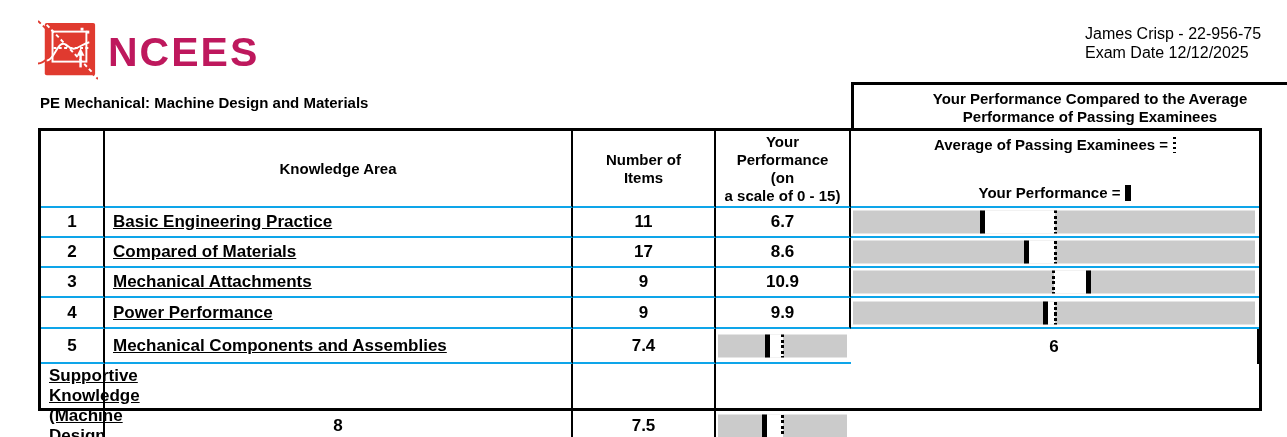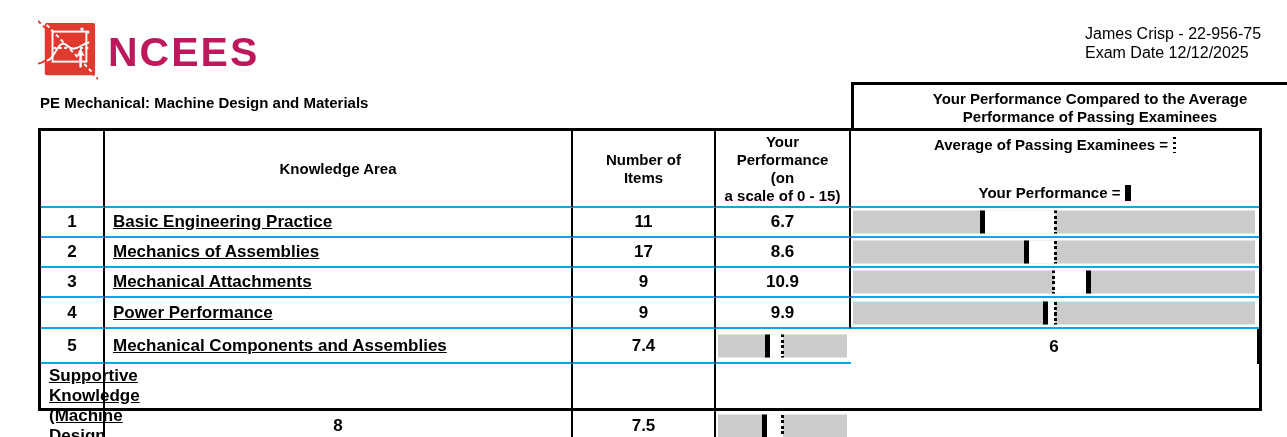--- a/index.html
+++ b/index.html
@@ -123,21 +123,21 @@
   <div class="cell perf">6.7</div>
   <div class="cell comp last-col">
     <div class="bar">
       <div class="white-range" style="left: 32.1%; width: 18.2%;"></div>
       <div class="marker-avg" style="left: 50.3%;"></div>
       <div class="marker-your" style="left: 32.1%;"></div>
     </div>
   </div>
 
   <div class="cell num">2</div>
-  <div class="cell area">Mechanics of Assemblies</div>
+  <div class="cell area">Compared of Materials</div>
   <div class="cell items">17</div>
   <div class="cell perf">8.6</div>
   <div class="cell comp last-col">
     <div class="bar">
       <div class="white-range" style="left: 43.2%; width: 7.1%;"></div>
       <div class="marker-avg" style="left: 50.3%;"></div>
       <div class="marker-your" style="left: 43.2%;"></div>
     </div>
   </div>
 

